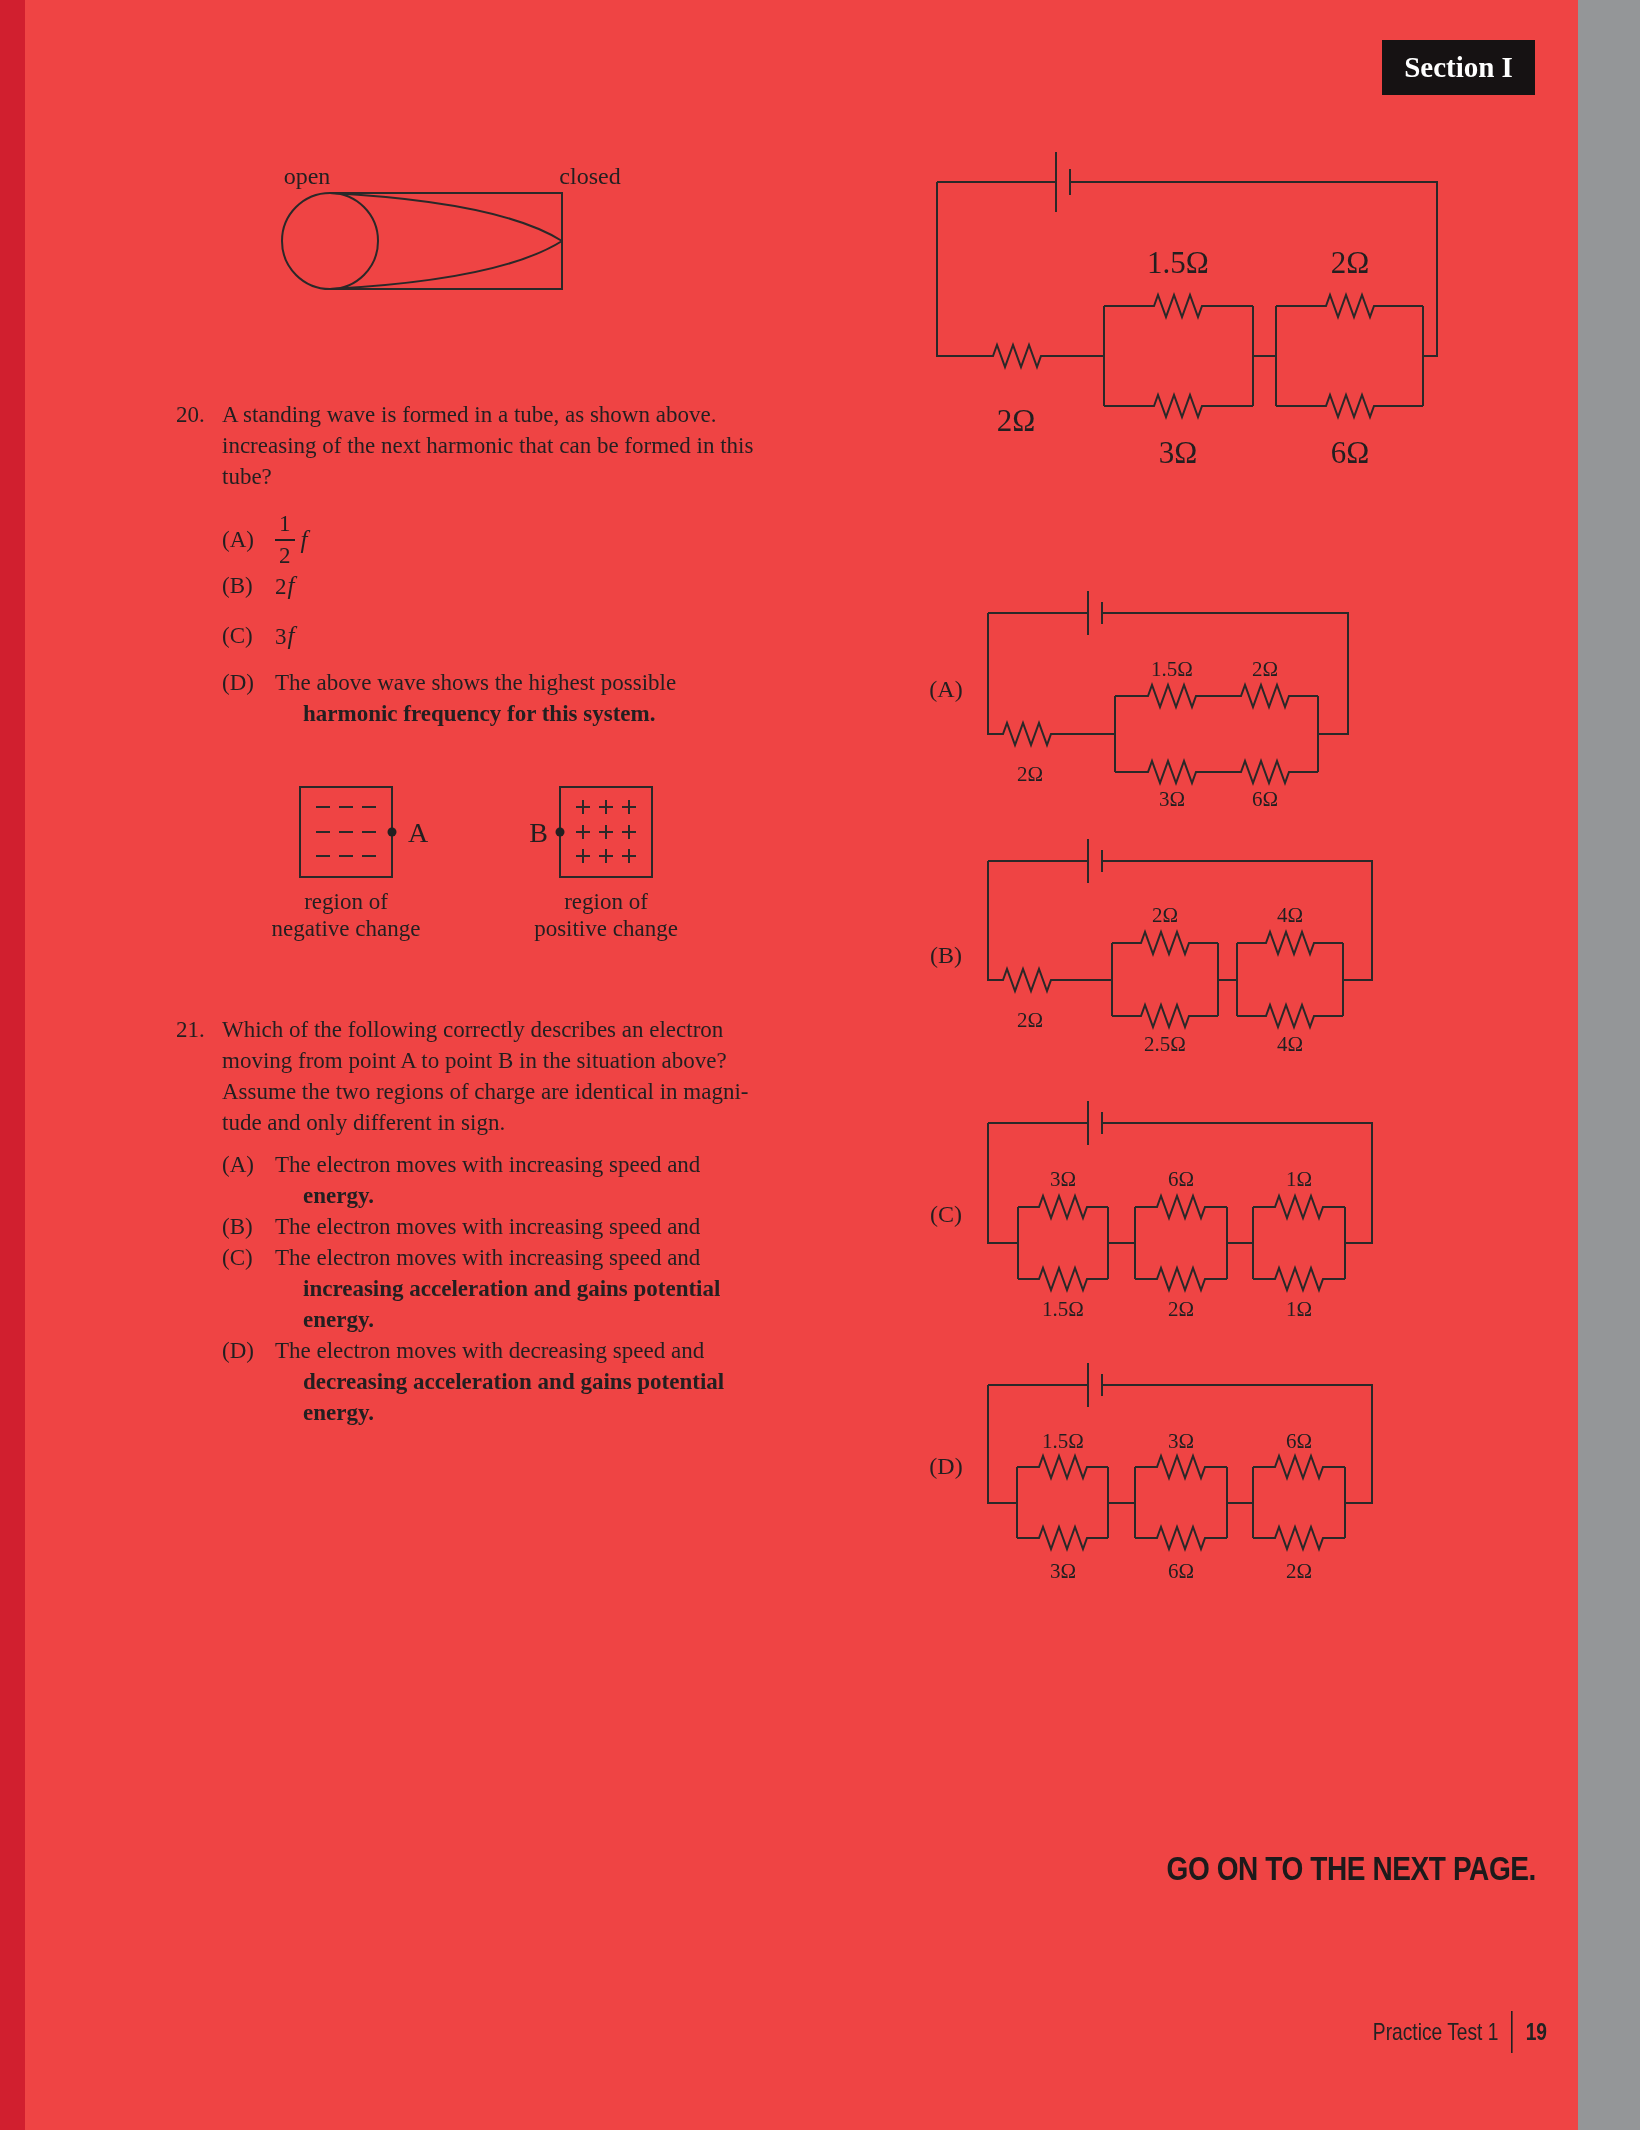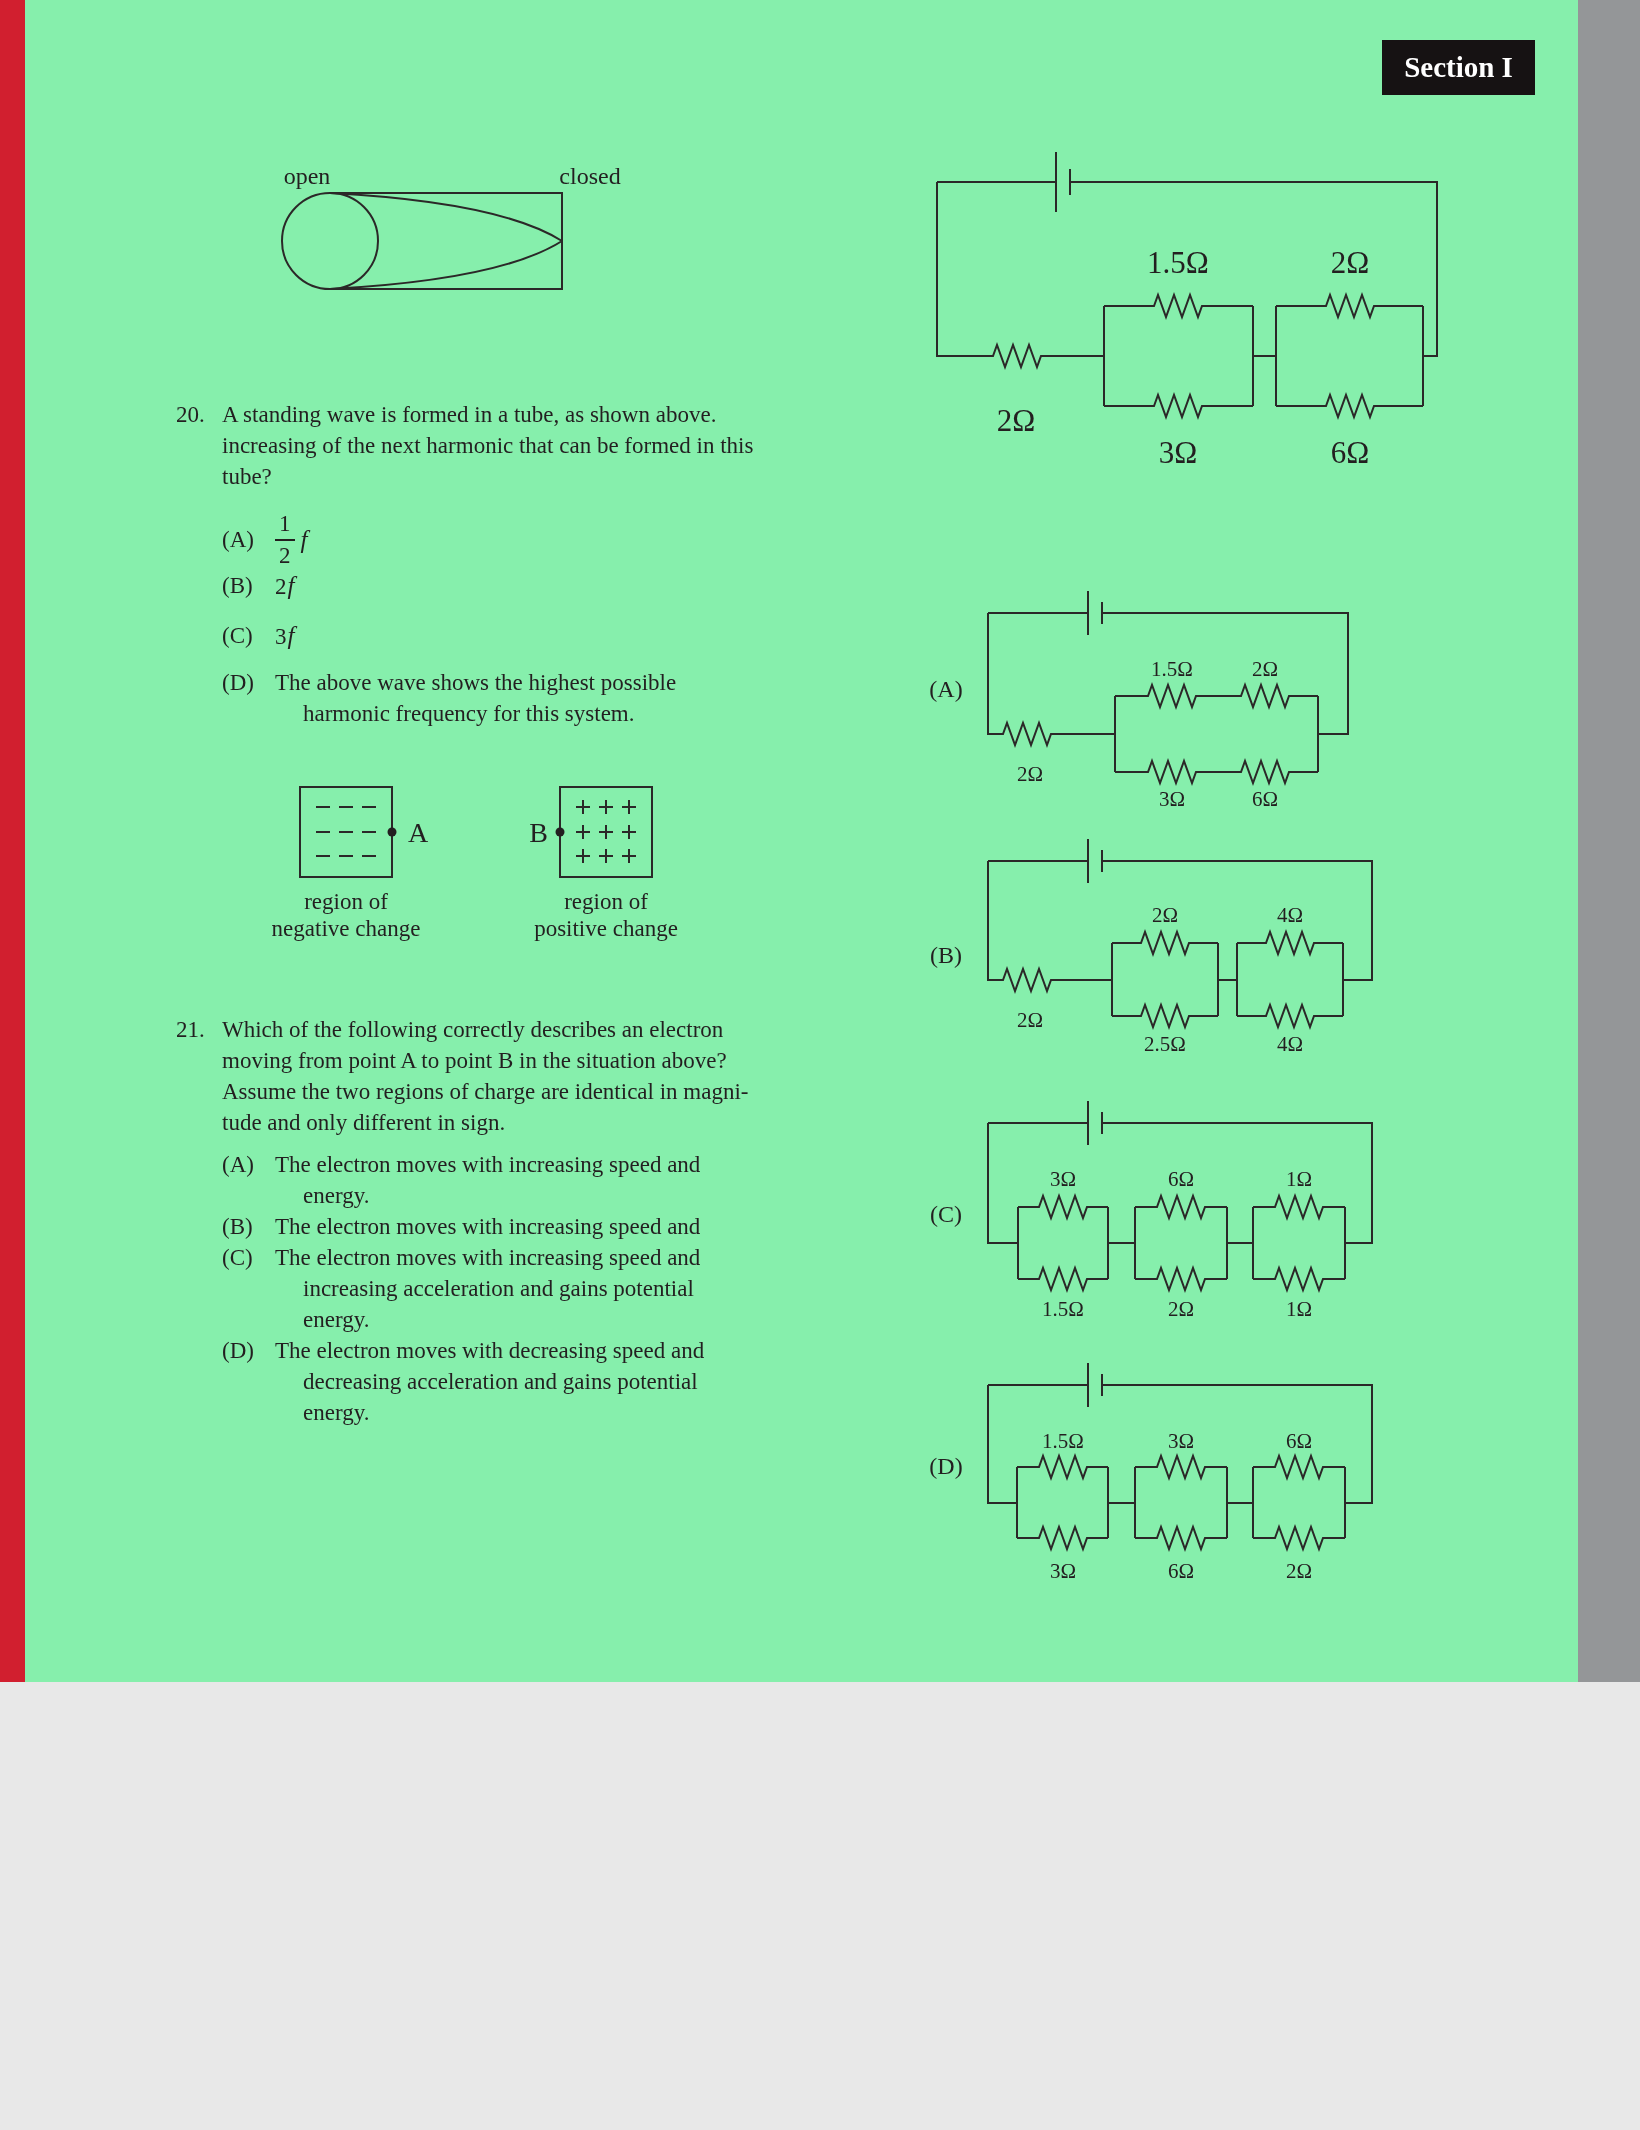--- a/index.html
+++ b/index.html
@@ -1,34 +1,34 @@
 <!DOCTYPE html>
 <html><head>
 <meta charset="utf-8">
 <style>
   html,body{margin:0;padding:0;background:#e8e8e8;}
-  .page{position:relative;width:1640px;height:1682px;background:#86efac;overflow:hidden;
+  .page{position:relative;width:1640px;height:2130px;background:#ef4444;overflow:hidden;
         font-family:"Liberation Serif",serif;color:#231f20;}
   .stripe-red{position:absolute;left:0;top:0;width:25px;height:2130px;background:#d11f2f;}
   .stripe-gray{position:absolute;left:1578px;top:0;width:62px;height:2130px;background:#949698;}
   .section-tag{position:absolute;left:1382px;top:40px;width:153px;height:55px;background:#161213;
         color:#ffffff;font:bold 29px "Liberation Serif",serif;text-align:center;line-height:55px;}
   .qblock{position:absolute;font:23px/31px "Liberation Serif",serif;}
   .qnum{position:absolute;left:0;top:0;}
   .qtext{margin-left:46px;}
   .qtext22{margin-left:47px;}
   .optrow{position:absolute;left:222px;display:flex;font:23px/31px "Liberation Serif",serif;}
   .optlabel{width:53px;flex:none;}
   .optA{position:absolute;left:222px;top:504px;display:flex;align-items:center;
         font:23px "Liberation Serif",serif;height:72px;}
   .frac{display:inline-flex;flex-direction:column;align-items:center;}
   .frac .num{display:block;padding:0 4px 2px;border-bottom:2px solid #231f20;}
   .frac .den{display:block;padding-top:2px;}
   .mvar{margin-left:6px;font-size:25px;}
-  .cont{padding-left:28px;}
+  .cont{padding-left:28px;font-weight:bold;}
   .q21opts{position:absolute;left:222px;top:1149px;width:620px;font:23px/31px "Liberation Serif",serif;}
   .q21opt{position:relative;padding-left:53px;}
   .q21opt .olabel{position:absolute;left:0;top:0;}
   .go-on{position:absolute;left:1000px;top:1850px;width:536px;text-align:right;
         font:bold 33px "Liberation Sans",sans-serif;transform:scaleX(0.85);transform-origin:100% 50%;
         letter-spacing:-0.5px;color:#1d1a1b;}
   .pagefoot{position:absolute;left:1200px;top:2010px;width:347px;height:44px;display:flex;
         justify-content:flex-end;align-items:center;font:24px "Liberation Sans",sans-serif;
         transform:scaleX(0.8);transform-origin:100% 50%;color:#222;}
   .pagefoot .pf-divider{width:2px;height:42px;background:#231f20;margin:0 16px;}

